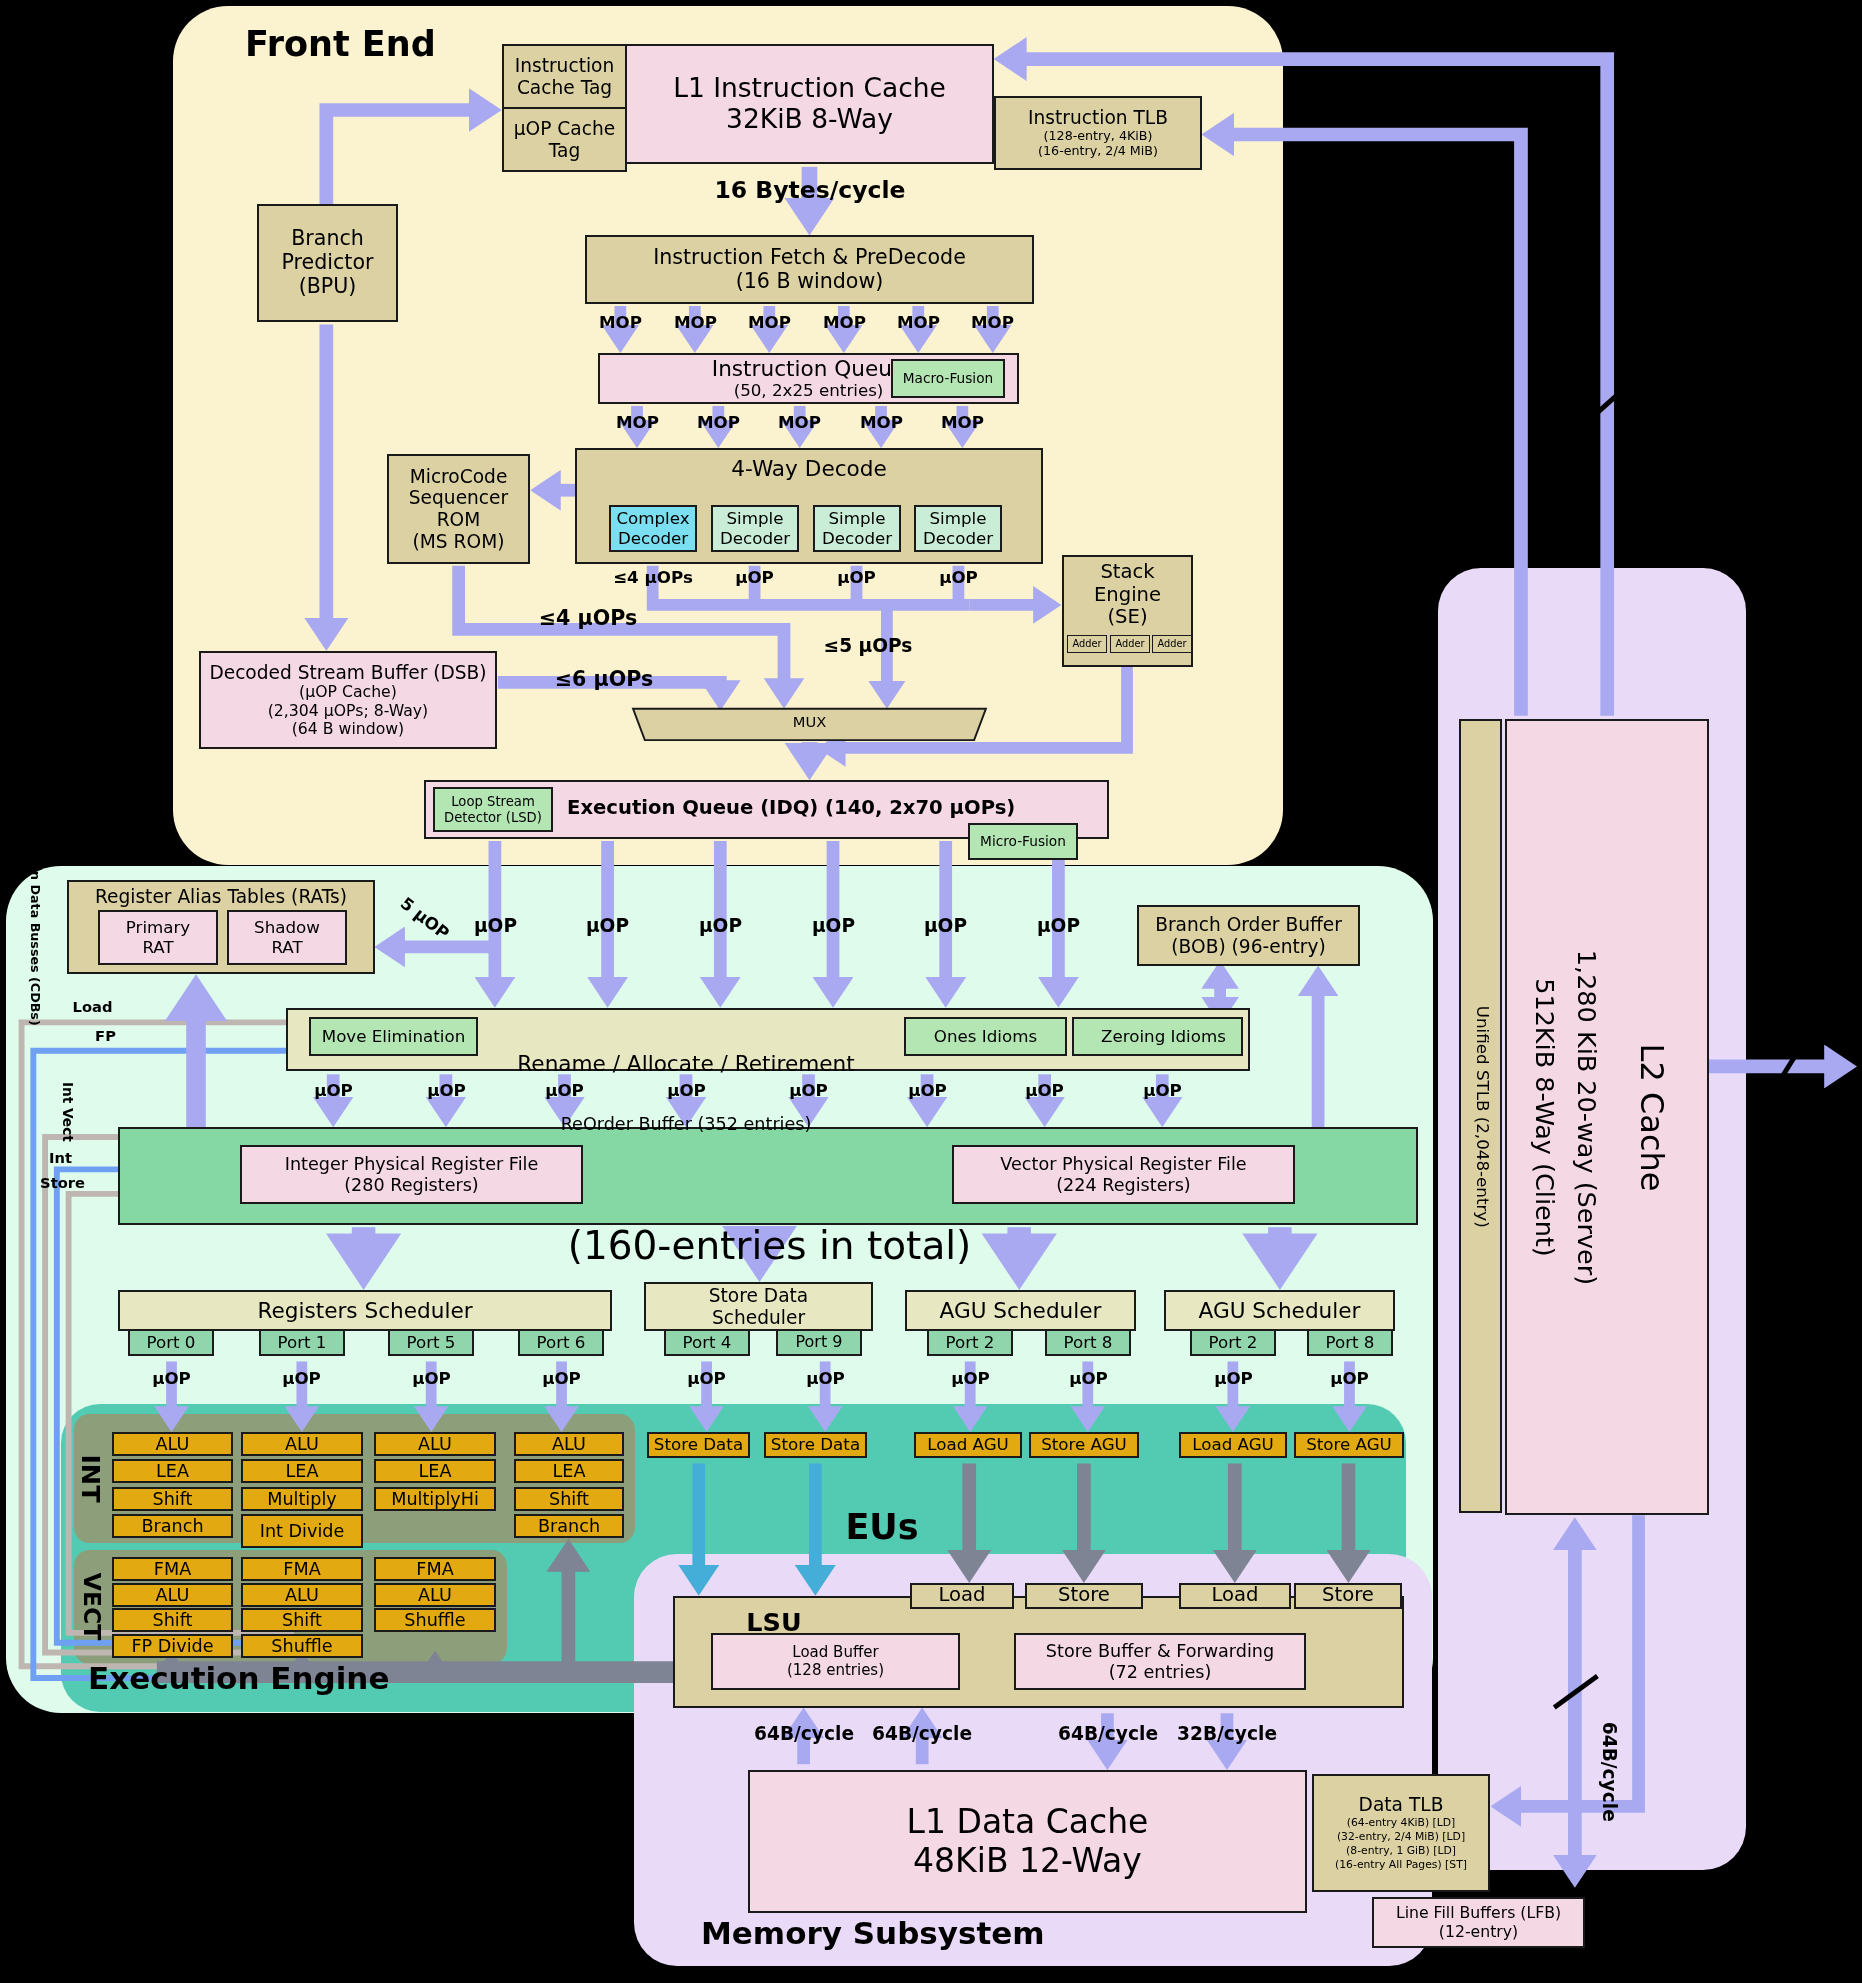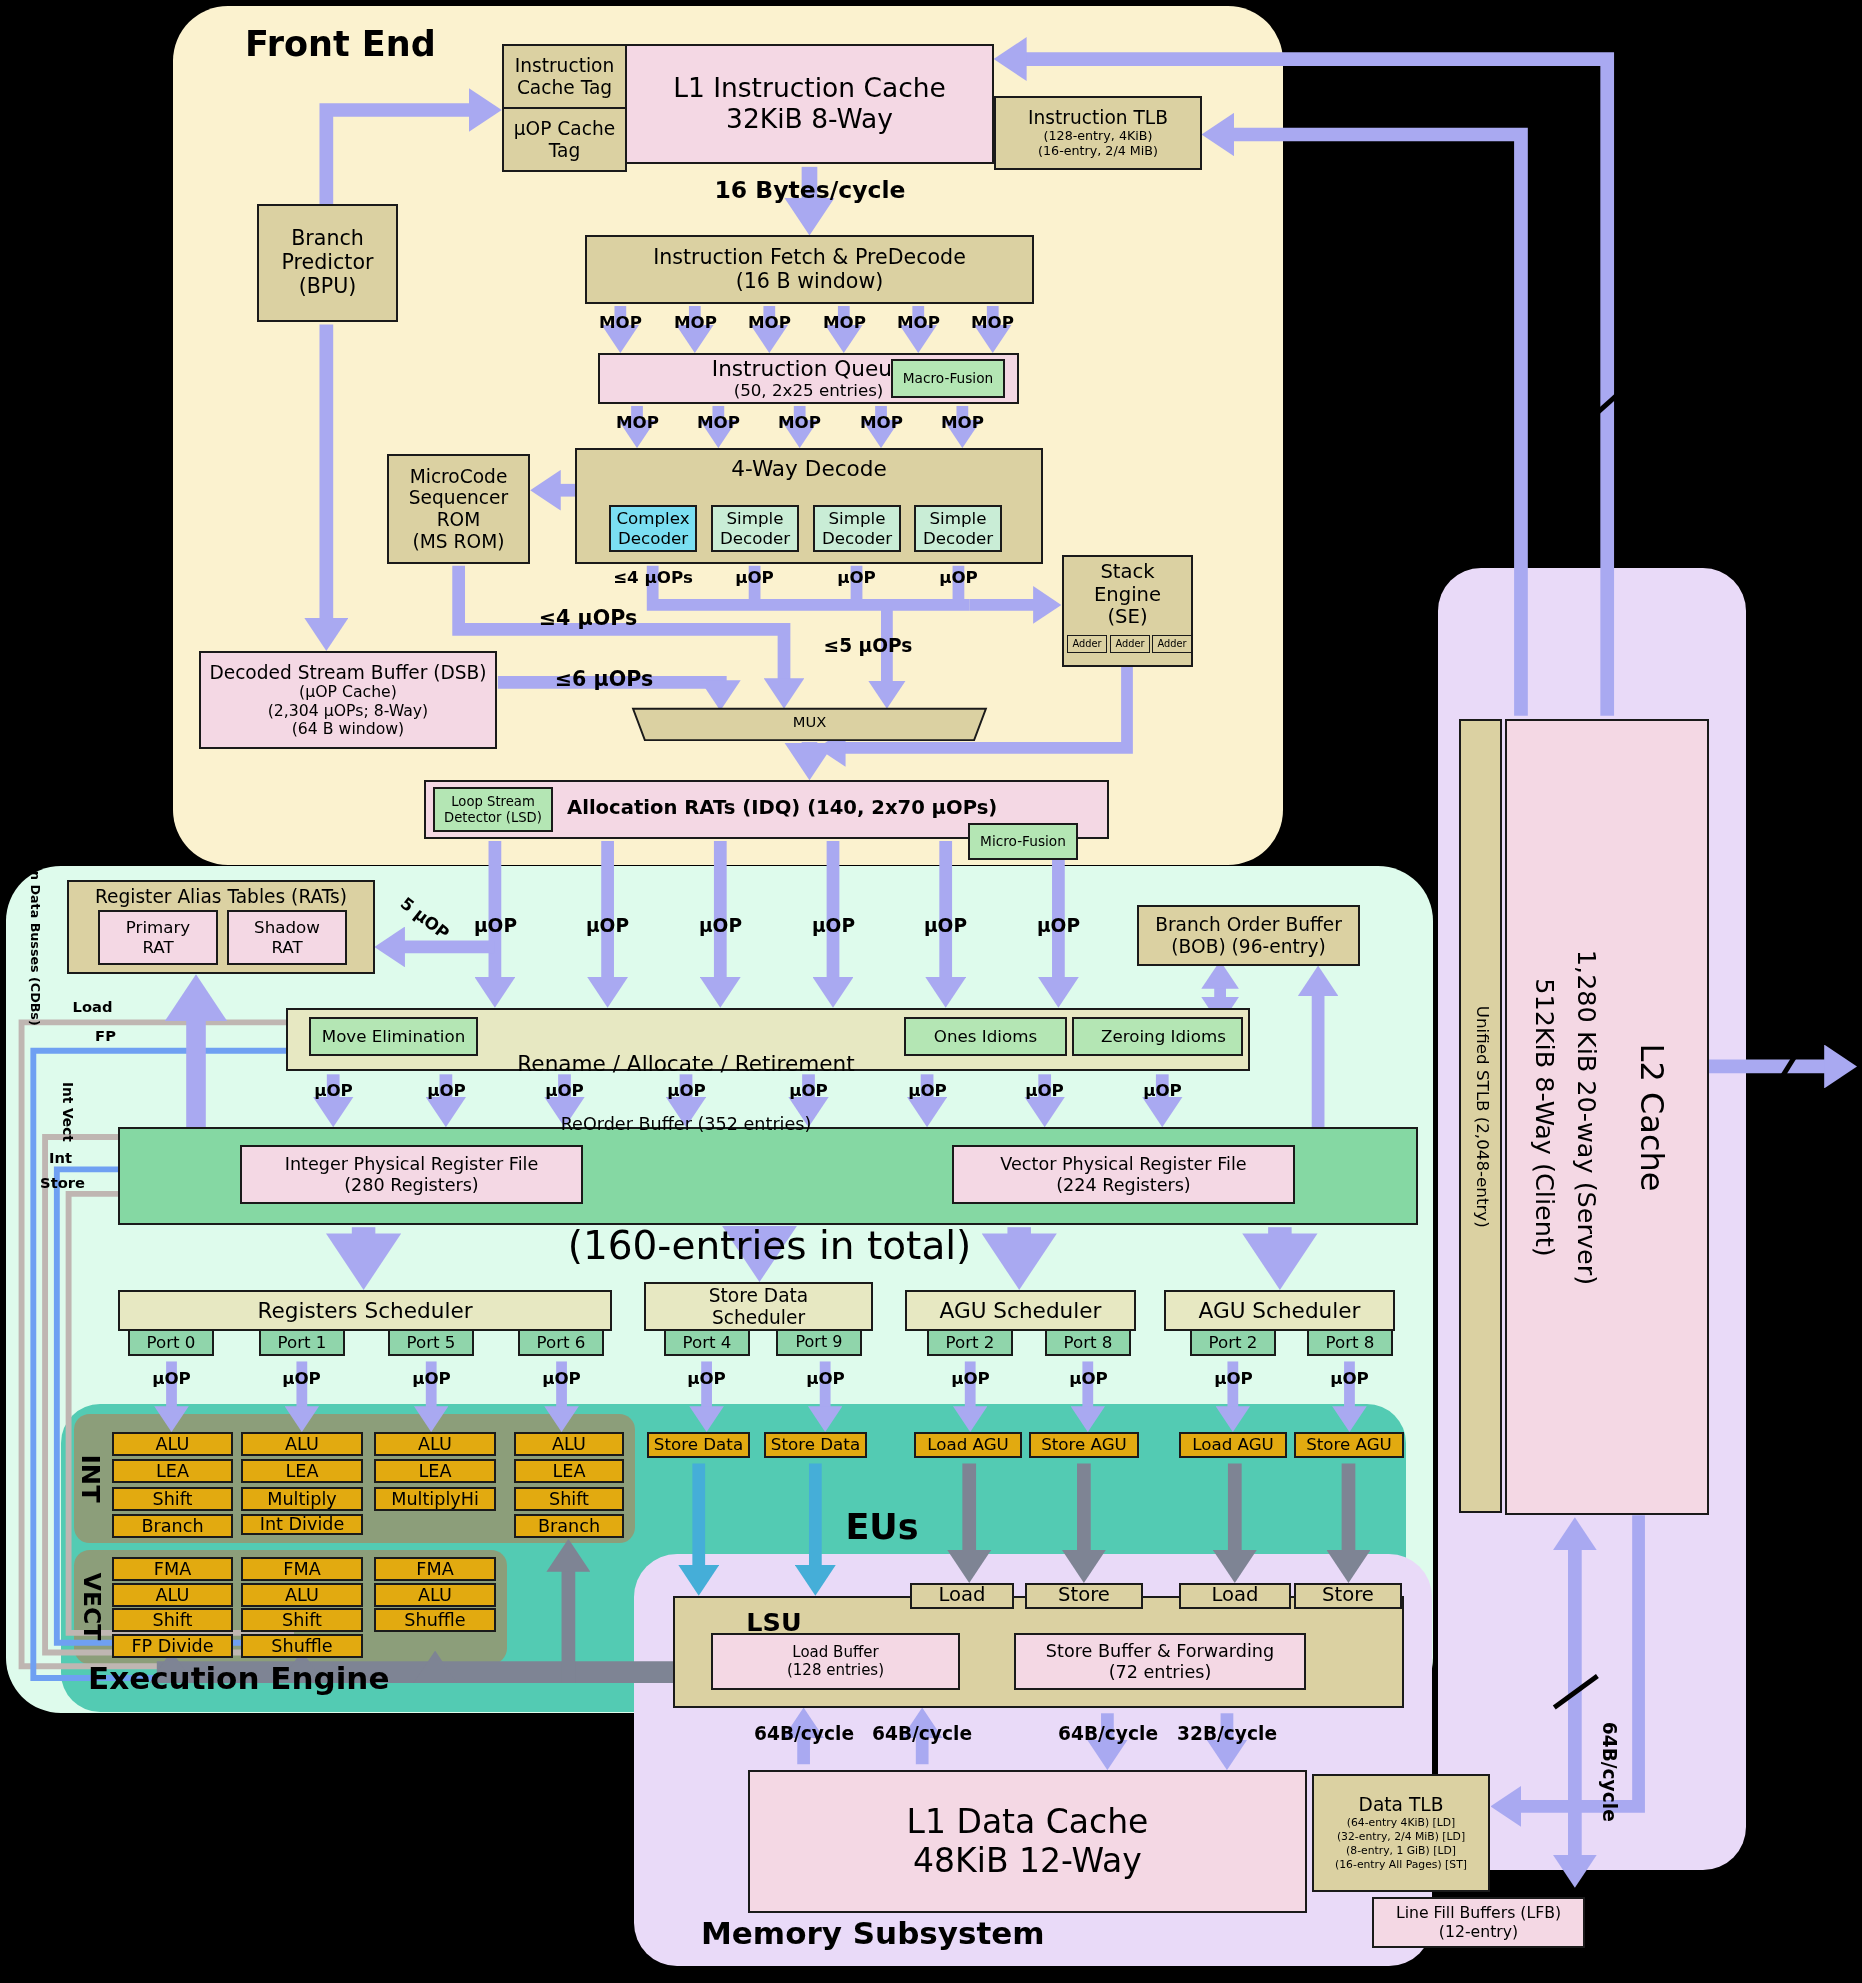--- a/index.html
+++ b/index.html
@@ -215,21 +215,21 @@
     <span style="font-size:18.6px;">Decoded Stream Buffer (DSB)</span>
     <span style="font-size:15.7px;white-space:pre-line;">(µOP Cache)
 (2,304 µOPs; 8-Way)
 (64 B window)</span>
   </div>
   <div class="lb" style="left:780px;top:713px;width:59px;font-size:14.7px;font-weight:normal;">MUX</div>
 
   <div class="box pink" style="left:424px;top:780px;width:685px;height:59px;"></div>
   <div class="box grn" style="left:433px;top:787px;width:120px;height:45px;font-size:13.2px;">Loop Stream
 Detector (LSD)</div>
-  <div class="lb" style="left:567px;top:796px;width:392px;font-size:19.6px;">Allocation RATs (IDQ) (140, 2x70 µOPs)</div>
+  <div class="lb" style="left:567px;top:796px;width:392px;font-size:19.6px;">Execution Queue (IDQ) (140, 2x70 µOPs)</div>
   <div class="box grn" style="left:968px;top:791px;width:110px;height:37px;font-size:13.7px;margin-top:32px;">Micro-Fusion</div>
 
   <div class="box tan" style="left:67px;top:880px;width:308px;height:94px;justify-content:flex-start;">
     <span style="font-size:18.6px;margin-top:3.9px;">Register Alias Tables (RATs)</span>
   </div>
   <div class="box pink" style="left:98px;top:910px;width:120px;height:55px;font-size:16.7px;">Primary
 RAT</div>
   <div class="box pink" style="left:227px;top:910px;width:120px;height:55px;font-size:16.7px;">Shadow
 RAT</div>
   <div class="lb" style="left:382px;top:908px;width:86px;font-size:16.7px;transform:rotate(38deg);">5 µOP</div>
@@ -300,21 +300,21 @@
   <div class="lb" style="left:32px;top:1464px;width:118px;height:29px;font-size:25.5px;transform:rotate(90deg);">INT</div>
   <div class="lb" style="left:32px;top:1592px;width:118px;height:29px;font-size:23.5px;transform:rotate(90deg);">VECT</div>
 
   <div class="box gold" style="left:112px;top:1432px;width:121px;height:23.5px;font-size:17.6px;">ALU</div>
   <div class="box gold" style="left:112px;top:1459px;width:121px;height:23.5px;font-size:17.6px;">LEA</div>
   <div class="box gold" style="left:112px;top:1487px;width:121px;height:23.5px;font-size:17.6px;">Shift</div>
   <div class="box gold" style="left:112px;top:1514px;width:121px;height:23.5px;font-size:17.6px;">Branch</div>
   <div class="box gold" style="left:241px;top:1432px;width:122px;height:23.5px;font-size:17.6px;">ALU</div>
   <div class="box gold" style="left:241px;top:1459px;width:122px;height:23.5px;font-size:17.6px;">LEA</div>
   <div class="box gold" style="left:241px;top:1487px;width:122px;height:23.5px;font-size:17.6px;">Multiply</div>
-  <div class="box gold" style="left:241px;top:1514px;width:122px;height:21px;font-size:17.6px;">Int Divide</div>
+  <div class="box gold" style="left:241px;top:1514px;width:122px;height:34px;font-size:17.6px;">Int Divide</div>
   <div class="box gold" style="left:374px;top:1432px;width:122px;height:23.5px;font-size:17.6px;">ALU</div>
   <div class="box gold" style="left:374px;top:1459px;width:122px;height:23.5px;font-size:17.6px;">LEA</div>
   <div class="box gold" style="left:374px;top:1487px;width:122px;height:23.5px;font-size:17.6px;">MultiplyHi</div>
   <div class="box gold" style="left:514px;top:1432px;width:110px;height:23.5px;font-size:17.6px;">ALU</div>
   <div class="box gold" style="left:514px;top:1459px;width:110px;height:23.5px;font-size:17.6px;">LEA</div>
   <div class="box gold" style="left:514px;top:1487px;width:110px;height:23.5px;font-size:17.6px;">Shift</div>
   <div class="box gold" style="left:514px;top:1514px;width:110px;height:23.5px;font-size:17.6px;">Branch</div>
 
   <div class="box gold" style="left:112px;top:1557px;width:121px;height:23.5px;font-size:17.6px;">FMA</div>
   <div class="box gold" style="left:112px;top:1583px;width:121px;height:23.5px;font-size:17.6px;">ALU</div>

